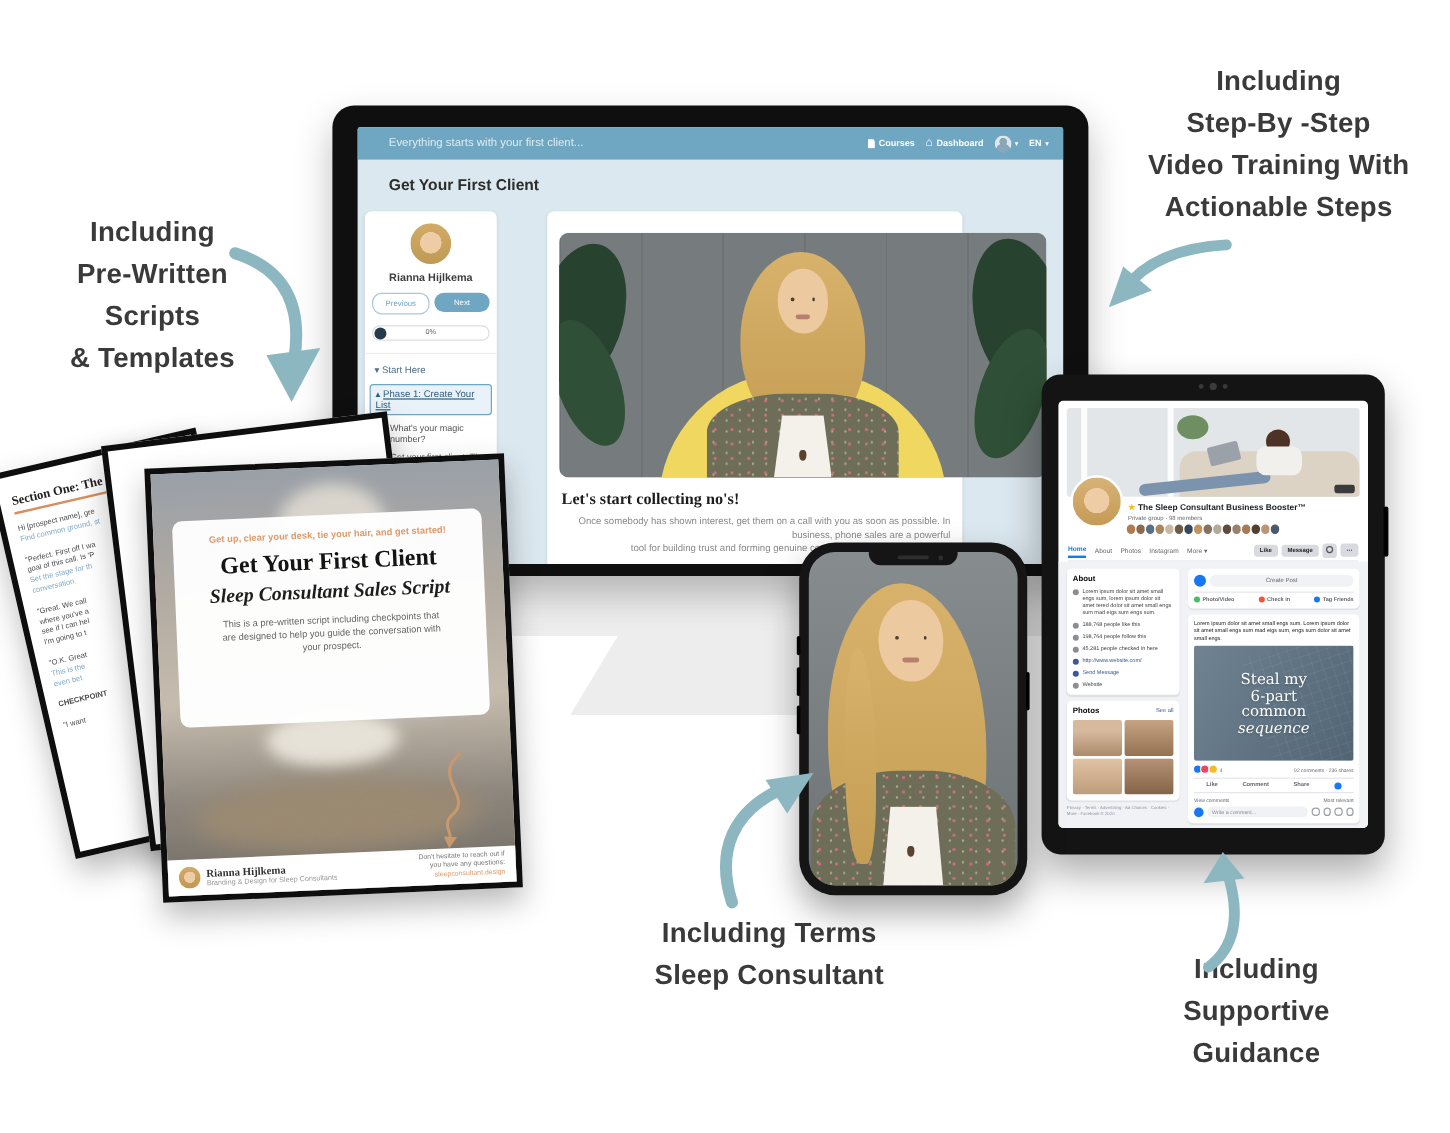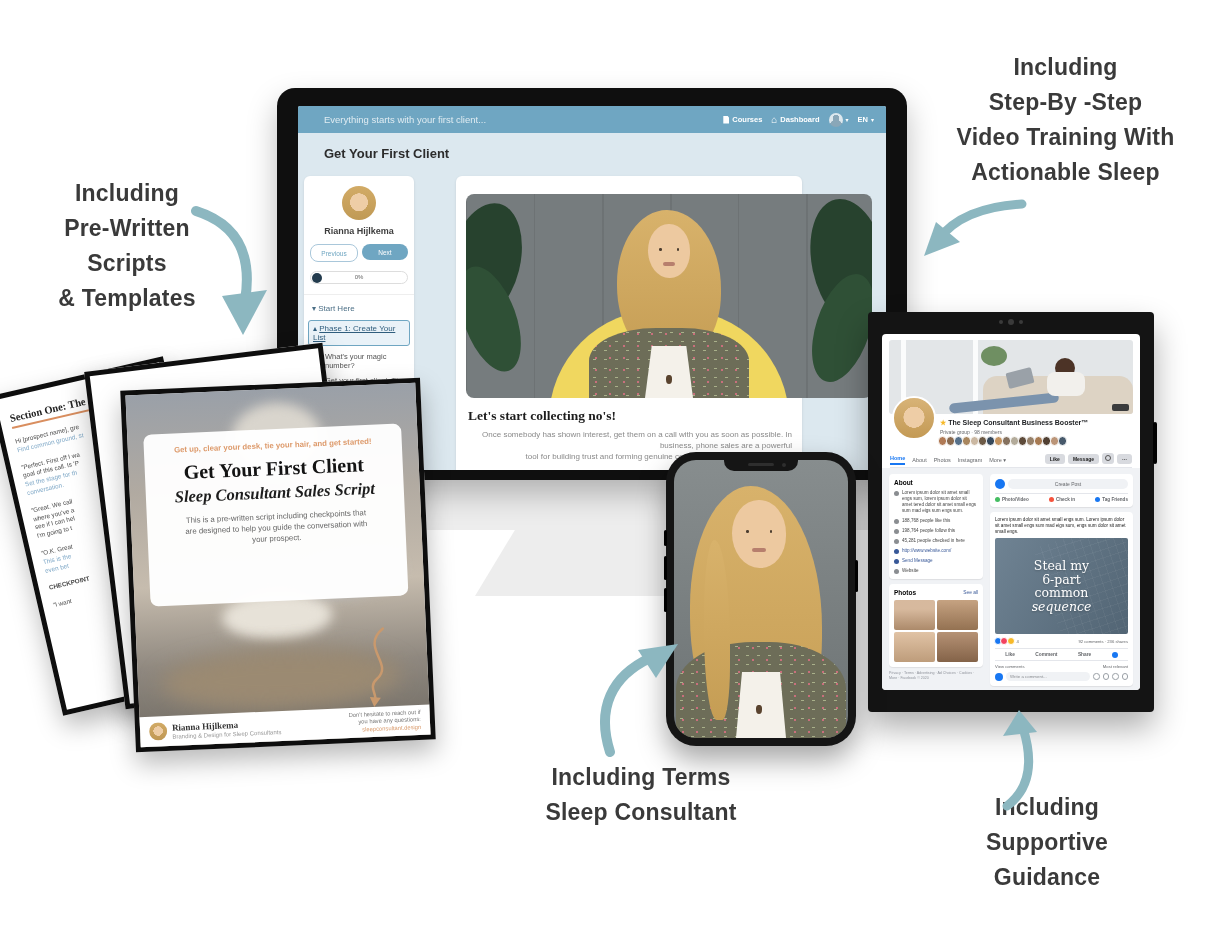--- a/index.html
+++ b/index.html
@@ -92,21 +92,21 @@
   .hair{position:absolute;background:linear-gradient(#d8b26b,#c59d54);}
   .face{position:absolute;background:#edc9a0;}
   .eye{position:absolute;width:2.5px;height:2.5px;border-radius:50%;background:#4d3e30;}
   .mouth{position:absolute;background:#b77f6d;border-radius:2px;}
   .cardigan{position:absolute;background:#6d6d58;background-image:
     radial-gradient(#c96f7c 1.2px,rgba(0,0,0,0) 1.4px),radial-gradient(#a9b08a 1px,rgba(0,0,0,0) 1.2px);
     background-size:14px 12px,11px 9px;}
   .tank{position:absolute;background:#f4f1ea;}
   .pendant{position:absolute;width:6px;height:9px;border-radius:50% 50% 60% 60%;background:#59432e;}
   
-  .tablet{position:absolute;left:868px;top:312px;width:286px;height:400px;background:#141414;border-radius:4px;
+  .tablet{position:absolute;left:868px;top:312px;width:286px;height:400px;background:#141414;border-radius:16px;
     box-shadow:0 16px 32px rgba(0,0,0,.32);z-index:15;}
   .tcam{position:absolute;top:7px;left:50%;transform:translateX(-50%);display:flex;gap:5px;align-items:center;}
   .tcam i{width:4px;height:4px;border-radius:50%;background:#3a3a3a;}
   .tscreen{position:absolute;left:14px;right:14px;top:22px;bottom:22px;background:#fff;border-radius:4px;overflow:hidden;}
   .tvol{position:absolute;right:-3px;top:110px;width:4px;height:42px;background:#000;border-radius:2px;}
   .fb-cover{position:absolute;left:7px;top:6px;width:244px;height:74px;border-radius:3px;overflow:hidden;background:#e3e6e8;}
   .fb-avatar{position:absolute;left:10px;top:62px;width:40px;height:40px;border-radius:50%;border:2.5px solid #fff;
     background:radial-gradient(circle at 50% 48%,#eecda6 0 36%,rgba(0,0,0,0) 37%),linear-gradient(#d8b377,#c49a55);z-index:3;}
   .fb-name{position:absolute;left:58px;top:85px;font-size:7px;font-weight:700;color:#1c1e21;}
   .fb-meta{position:absolute;left:58px;top:95px;font-size:5px;color:#65676b;}
@@ -160,21 +160,21 @@
   </div>
   <svg class="arrow" style="left:188px;top:203px;" width="85" height="135" viewBox="0 0 85 135">
     <path d="M8,8 C52,22 64,55 57,98" stroke="#8cb7c0" stroke-width="10" fill="none" stroke-linecap="round"></path>
     <polygon points="34,93 79,87 55,132" fill="#8cb7c0"></polygon>
   </svg>
 
   <div class="ann" style="left:938px;top:50px;width:255px;">
     <div>Including</div>
     <div>Step-By -Step</div>
     <div>Video Training With</div>
-    <div>Actionable Sleep</div>
+    <div>Actionable Steps</div>
   </div>
   <svg class="arrow" style="left:922px;top:198px;" width="105" height="62" viewBox="0 0 105 62">
     <path d="M100,6 C62,8 32,20 16,42" stroke="#8cb7c0" stroke-width="9" fill="none" stroke-linecap="round"></path>
     <polygon points="2,58 14,24 38,44" fill="#8cb7c0"></polygon>
   </svg>
 
   <div class="ann" style="left:455px;top:760px;width:372px;">
     <div>Including Terms</div>
     <div>Sleep Consultant</div>
   </div>

